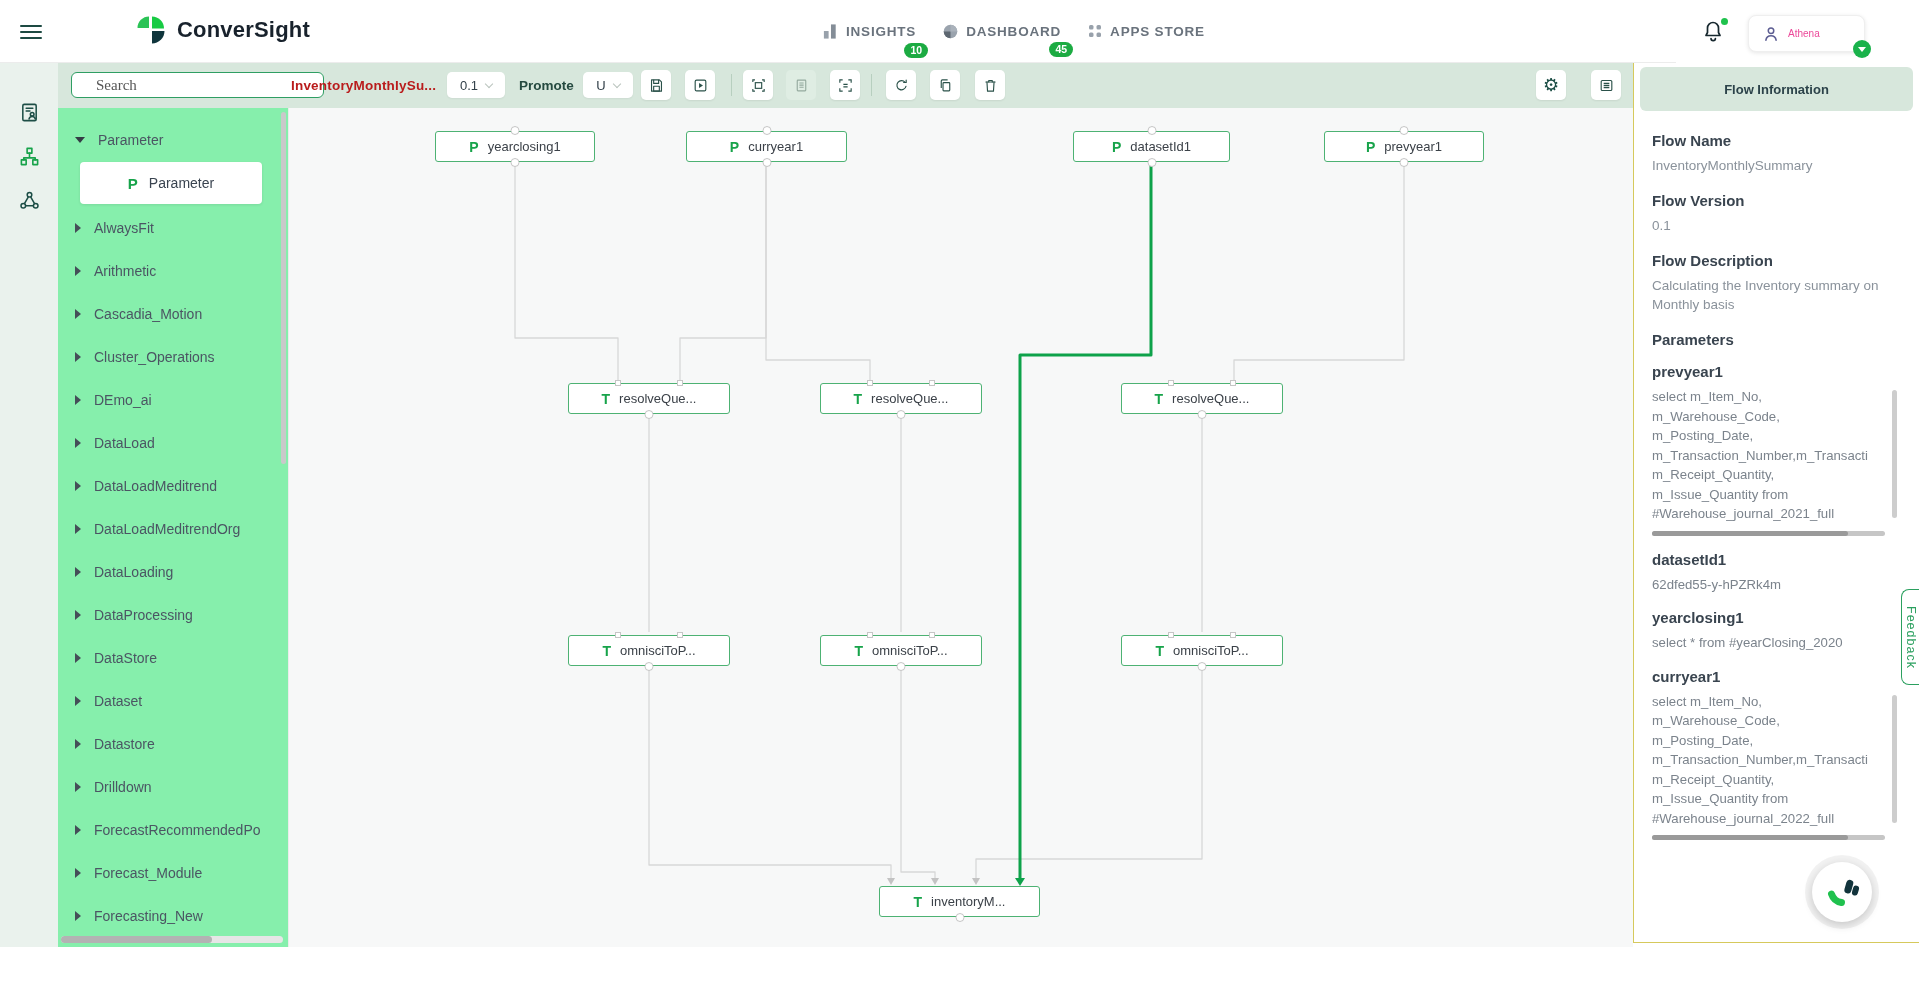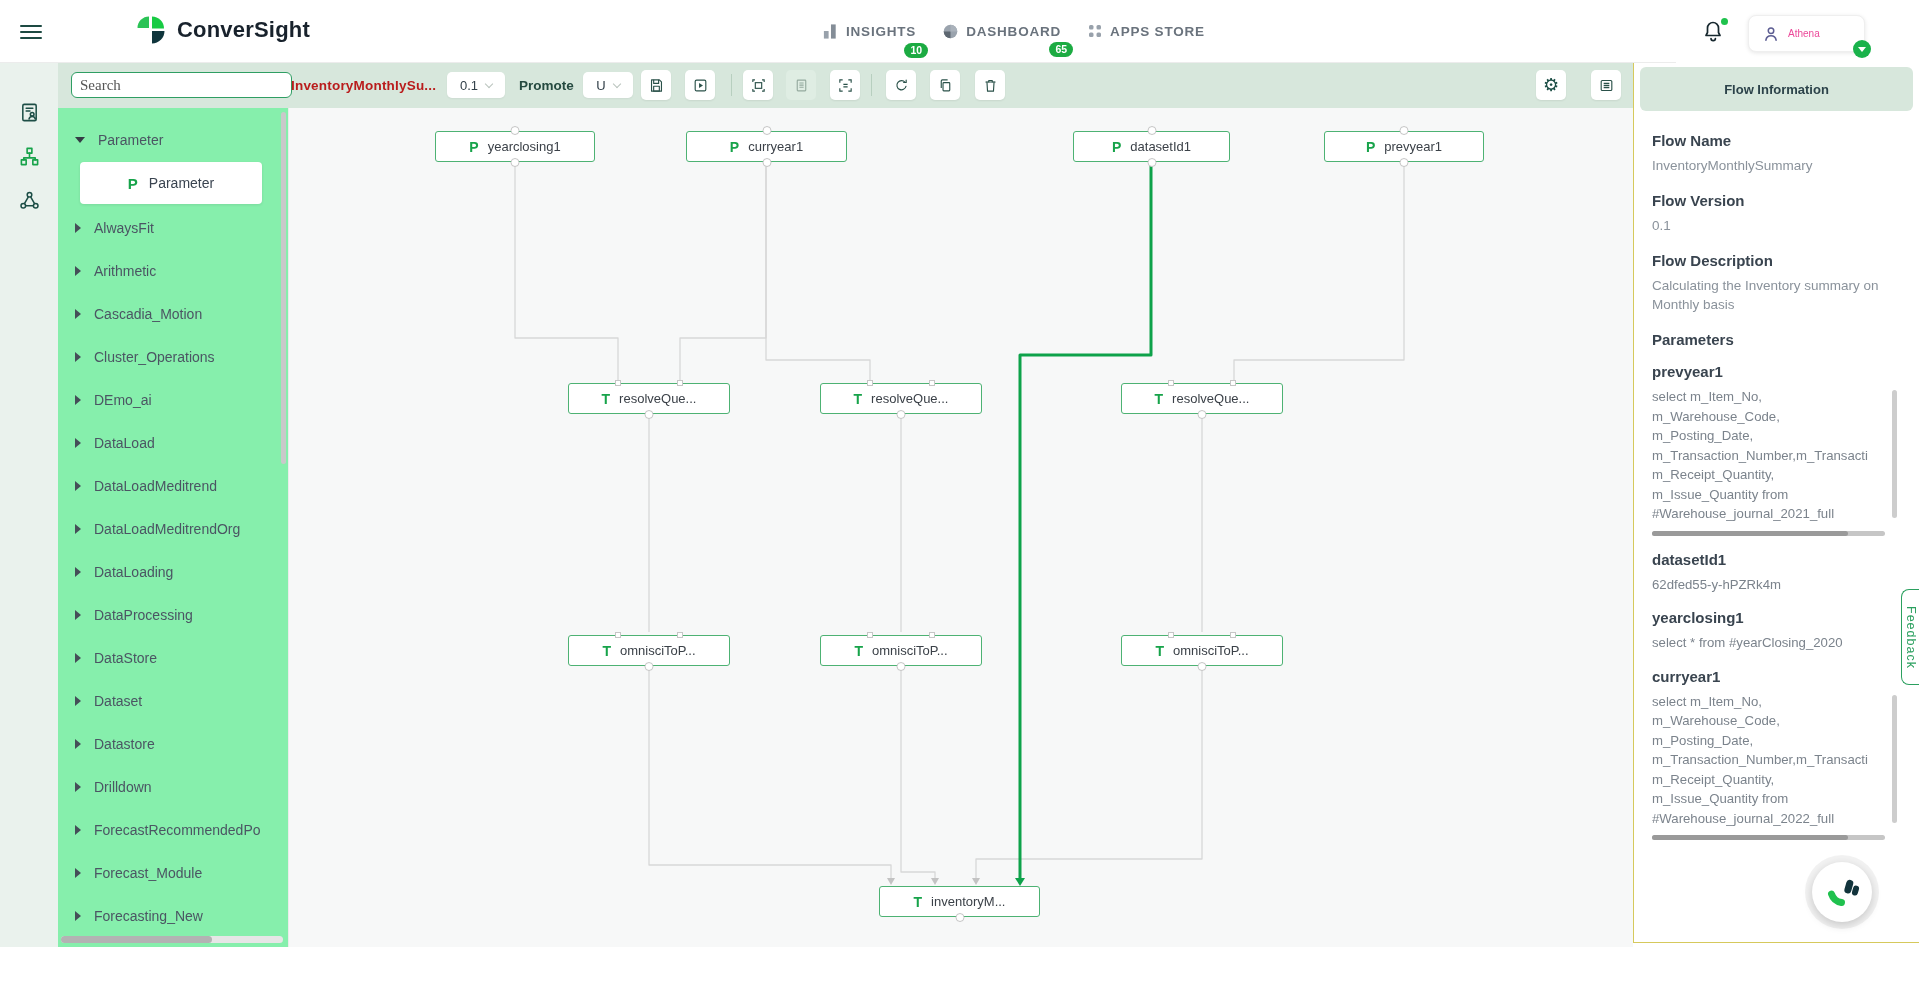--- a/index.html
+++ b/index.html
@@ -27,21 +27,21 @@
               display:flex;align-items:center;justify-content:center;}
   .caret-down{width:0;height:0;border-left:4px solid transparent;border-right:4px solid transparent;border-top:5px solid #fff;}
 
   
   .rail{position:absolute;left:0;top:62px;width:58px;height:885px;background:#eaf2ed;z-index:20;}
   .rail-btn{width:58px;height:44px;display:flex;align-items:center;justify-content:center;cursor:pointer;background:none;border:none;}
 
   
   .toolbar{position:absolute;left:58px;top:62px;width:1575px;height:46px;background:#d7e7dc;z-index:10;}
   .search{position:absolute;left:13px;top:10px;width:203px;height:24px;border:1.5px solid #2f9e63;border-radius:6px;
-          background:#fff;font-family:"Liberation Serif",serif;font-size:15px;color:#333;padding:0 8px;outline:none;}
+          background:#fff;font-family:"Liberation Serif",serif;font-size:15px;color:#333;padding:0 24px;outline:none;}
   .search::placeholder{color:#555;}
   .flowname{position:absolute;left:233px;top:0;height:46px;display:flex;align-items:center;
             font-size:13.5px;font-weight:600;color:#b91c1c;letter-spacing:.2px;}
   .chip{position:absolute;top:10px;height:26px;background:#fff;border-radius:5px;display:flex;align-items:center;
         justify-content:center;font-size:13px;color:#33414a;cursor:pointer;box-shadow:0 1px 2px rgba(0,0,0,.05);}
   .chip.ver{left:389px;width:58px;}
   .chip.mode{left:525px;width:50px;}
   .chev{display:inline-block;width:5px;height:5px;border:solid #b9c3bd;border-width:0 1.5px 1.5px 0;
         transform:rotate(45deg);margin-left:8px;margin-top:-3px;}
   .promote{position:absolute;left:461px;top:0;height:46px;display:flex;align-items:center;font-size:13.5px;
@@ -134,21 +134,21 @@
         <span class="nav-label">INSIGHTS</span>
         <span class="nav-badge">10</span>
       </div>
       <div class="nav-item">
         <svg width="17" height="17" viewBox="0 0 20 20">
           <circle cx="10" cy="10" r="8" fill="#9aa3ad"></circle>
           <path d="M10 10 L2 10 A8 8 0 0 0 10 18 Z" fill="#5d6771"></path>
           <path d="M10 10 L10 2 A8 8 0 0 1 18 10 Z" fill="#aab2bb"></path>
         </svg>
         <span class="nav-label">DASHBOARD</span>
-        <span class="nav-badge">65</span>
+        <span class="nav-badge">45</span>
       </div>
       <div class="nav-item">
         <svg width="16" height="16" viewBox="0 0 16 16">
           <rect x="2" y="2" width="4.5" height="4.5" rx="1.5" fill="#98a1ab"></rect>
           <rect x="9.5" y="2" width="4.5" height="4.5" rx="1.5" fill="#98a1ab"></rect>
           <rect x="2" y="9.5" width="4.5" height="4.5" rx="1.5" fill="#98a1ab"></rect>
           <rect x="9.5" y="9.5" width="4.5" height="4.5" rx="1.5" fill="#98a1ab"></rect>
         </svg>
         <span class="nav-label">APPS STORE</span>
       </div>

